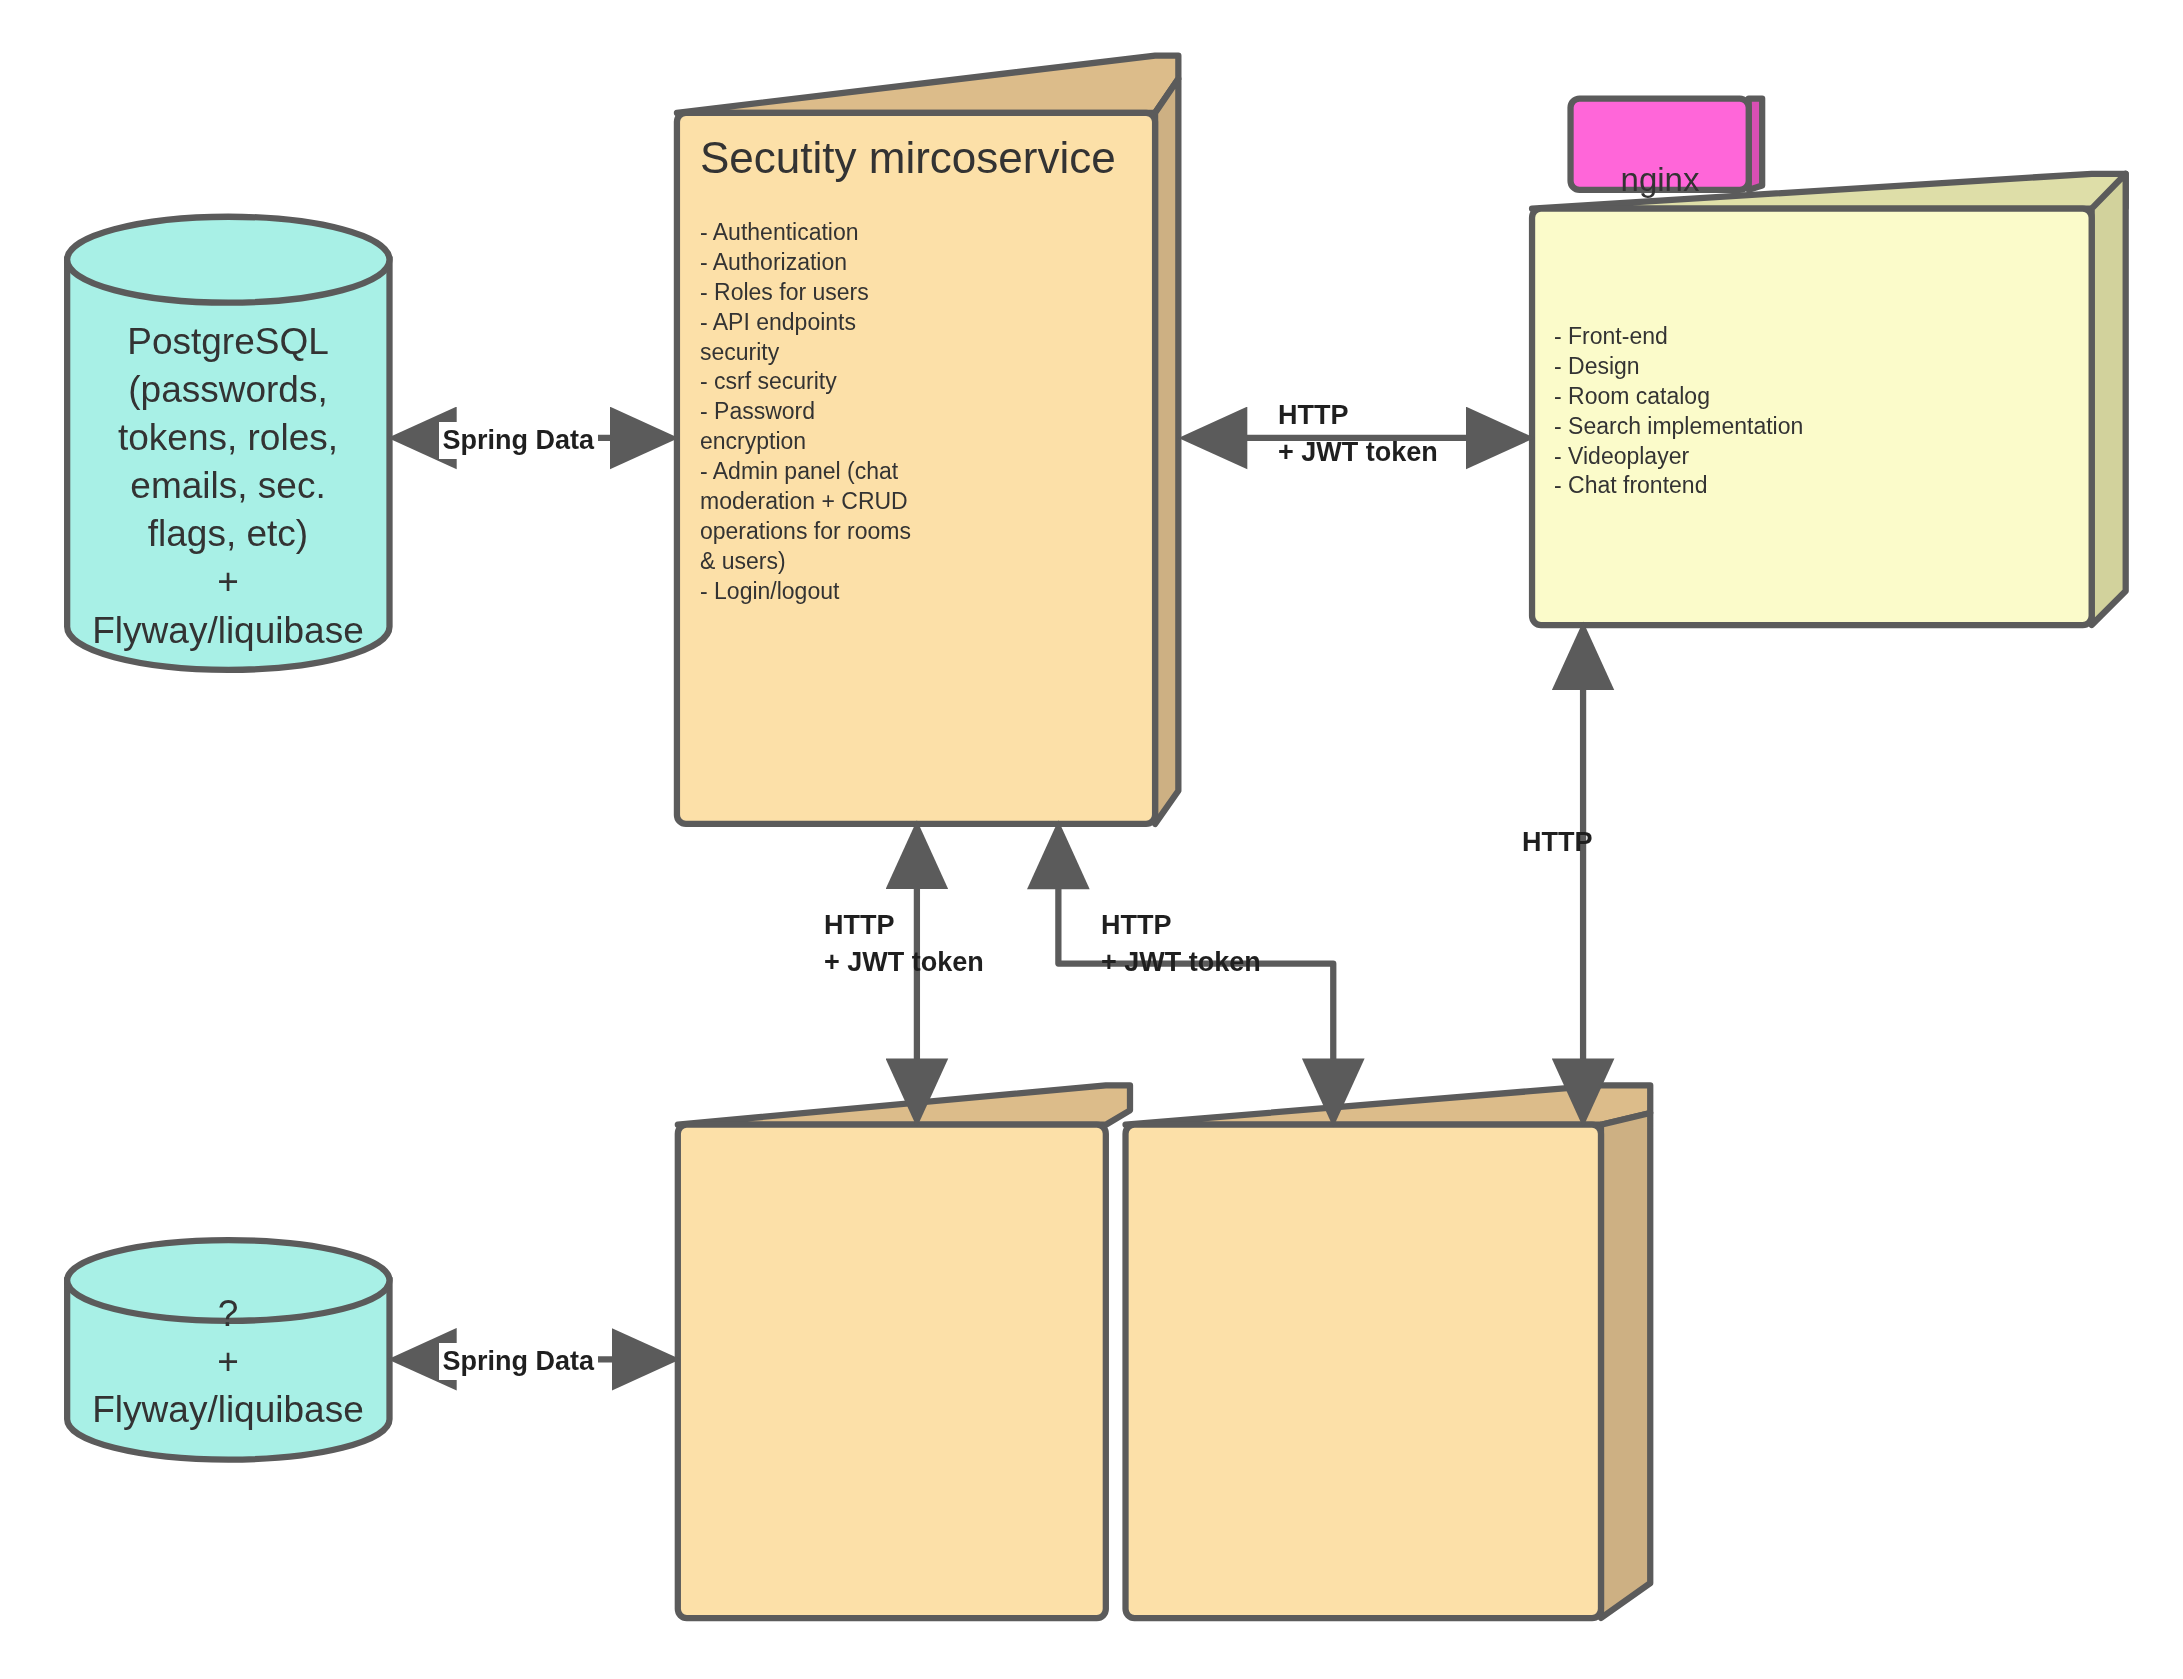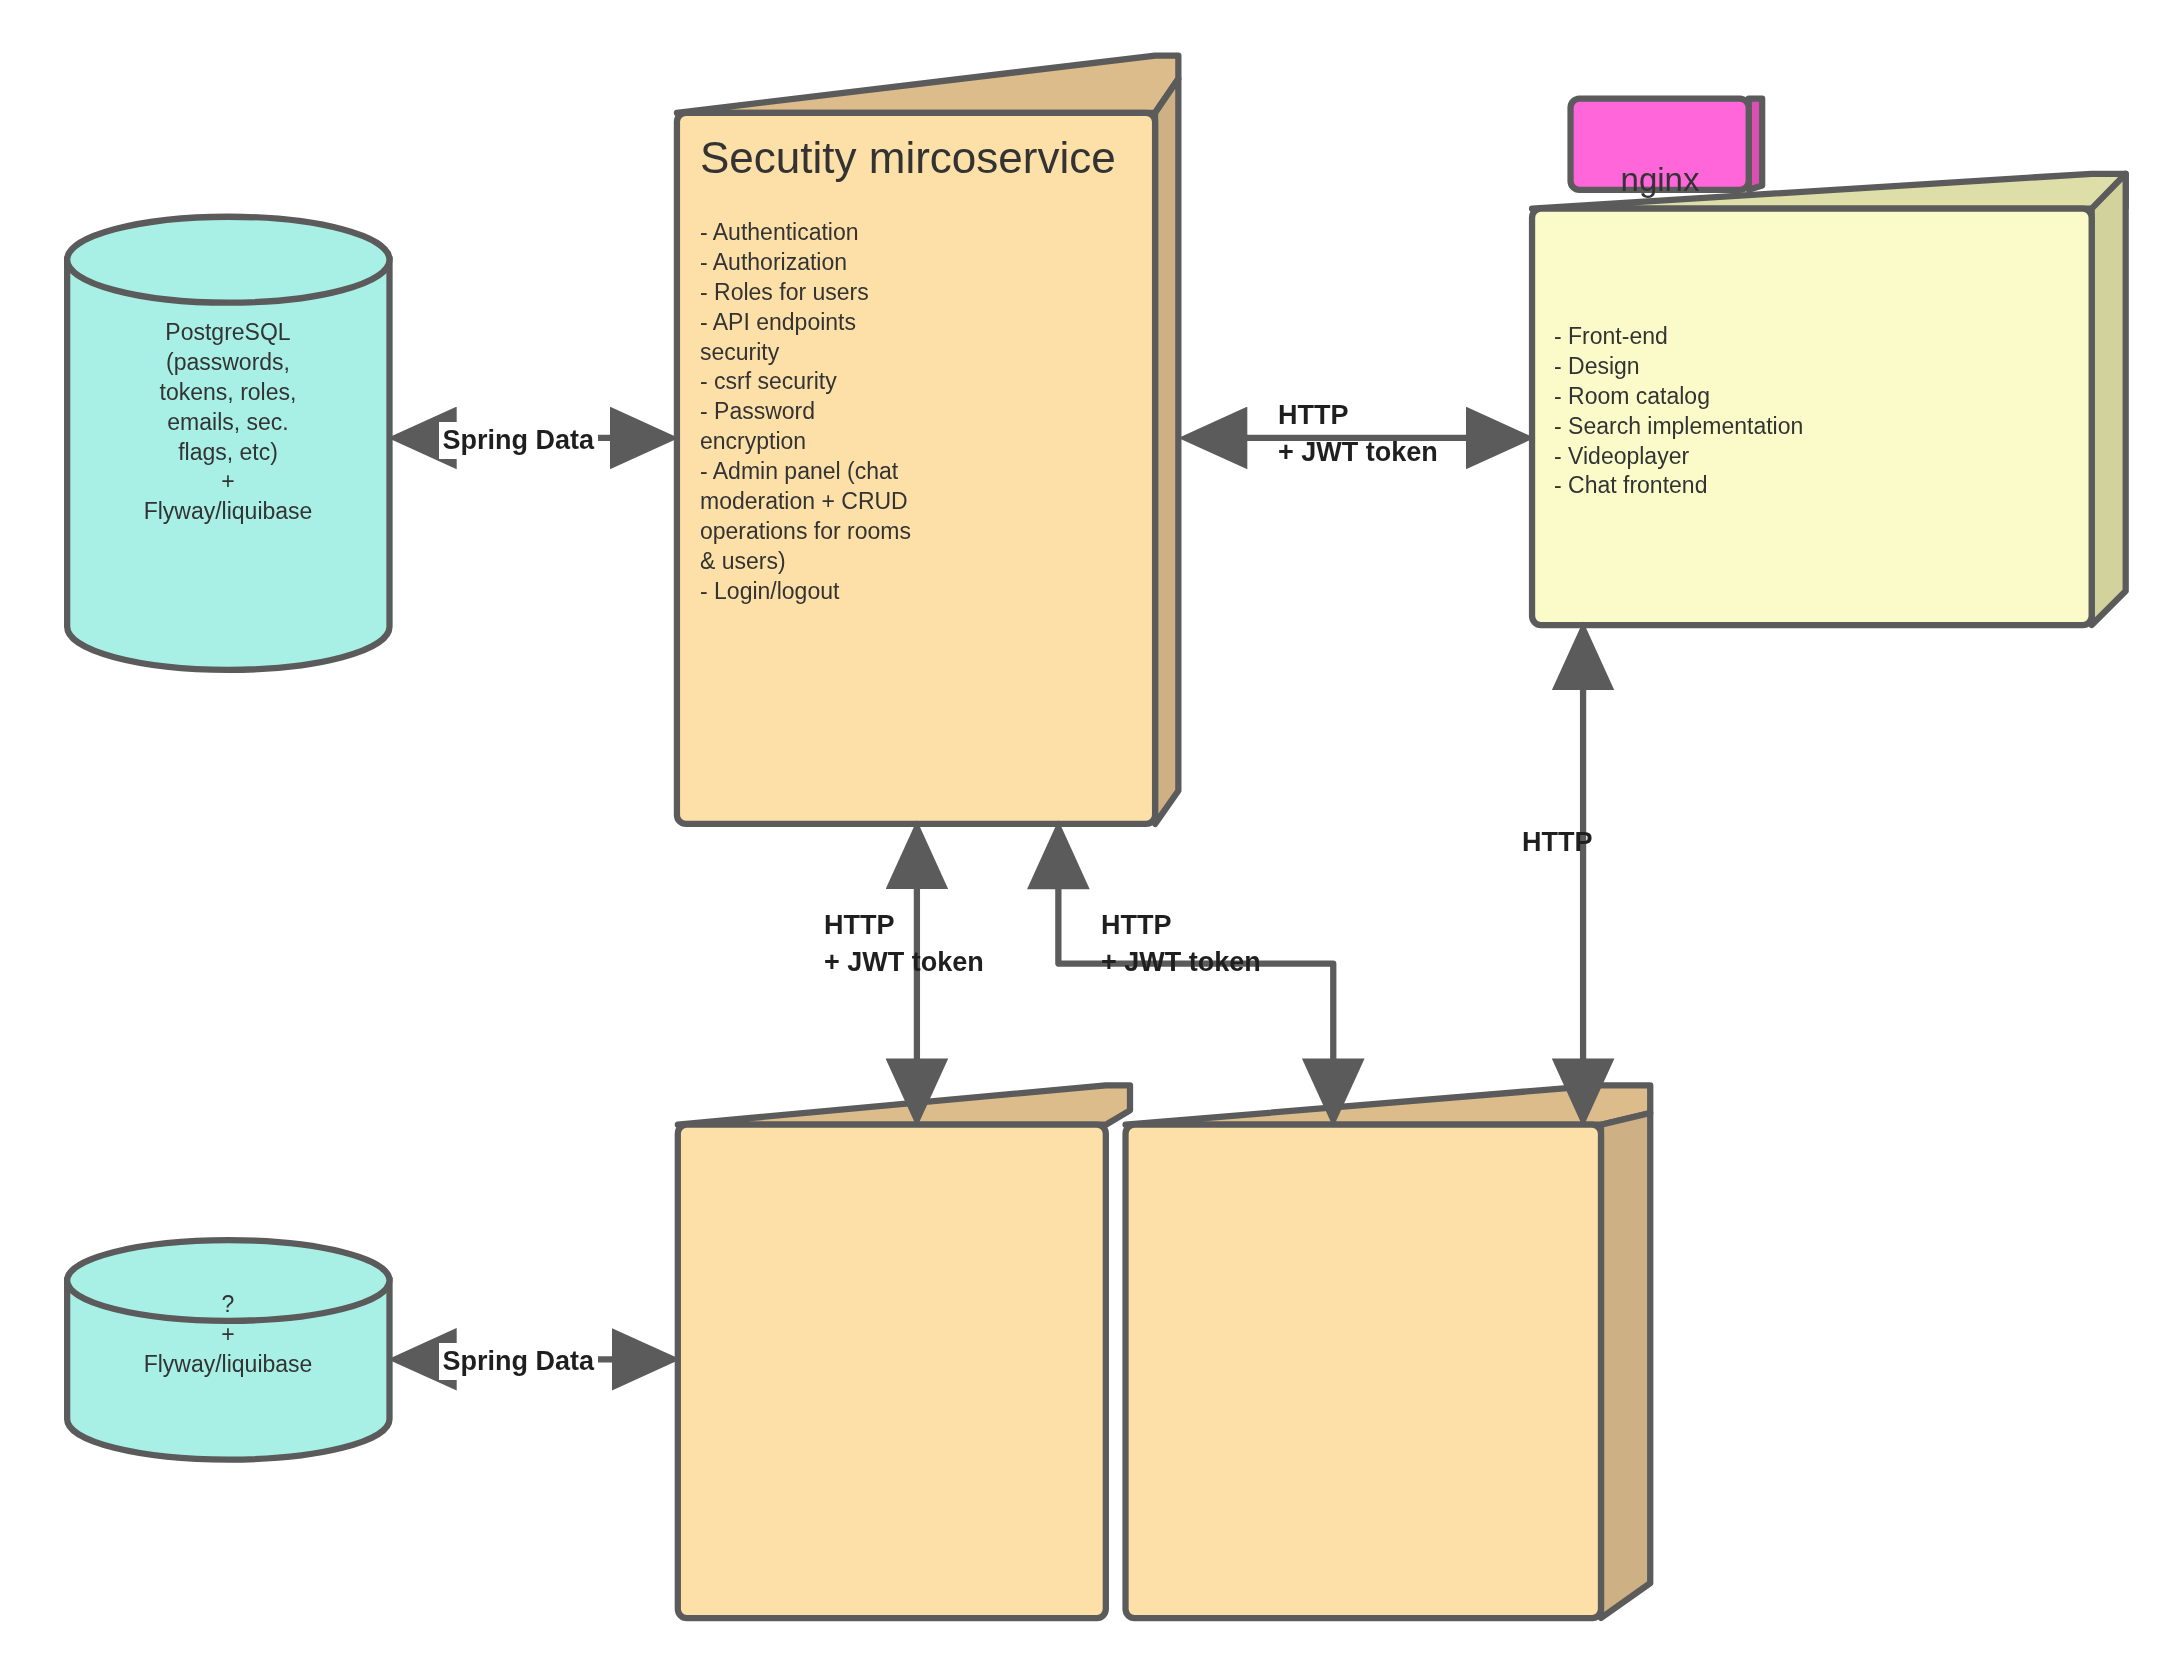--- a/index.html
+++ b/index.html
@@ -34,21 +34,21 @@
     line-height: 1.30;
     pointer-events: none;
   }
   .node-title {
     font-size: 44px;
   }
   .node-list {
     font-size: 23px;
   }
   .db-text {
-    font-size: 23px;
+    font-size: 37px;
     text-align: center;
     line-height: 1.30;
   }
   .edge-label {
     position: absolute;
     font-family: "Liberation Sans", sans-serif;
     font-weight: bold;
     font-size: 27px;
     color: #1f1f1f;
     line-height: 1.38;

